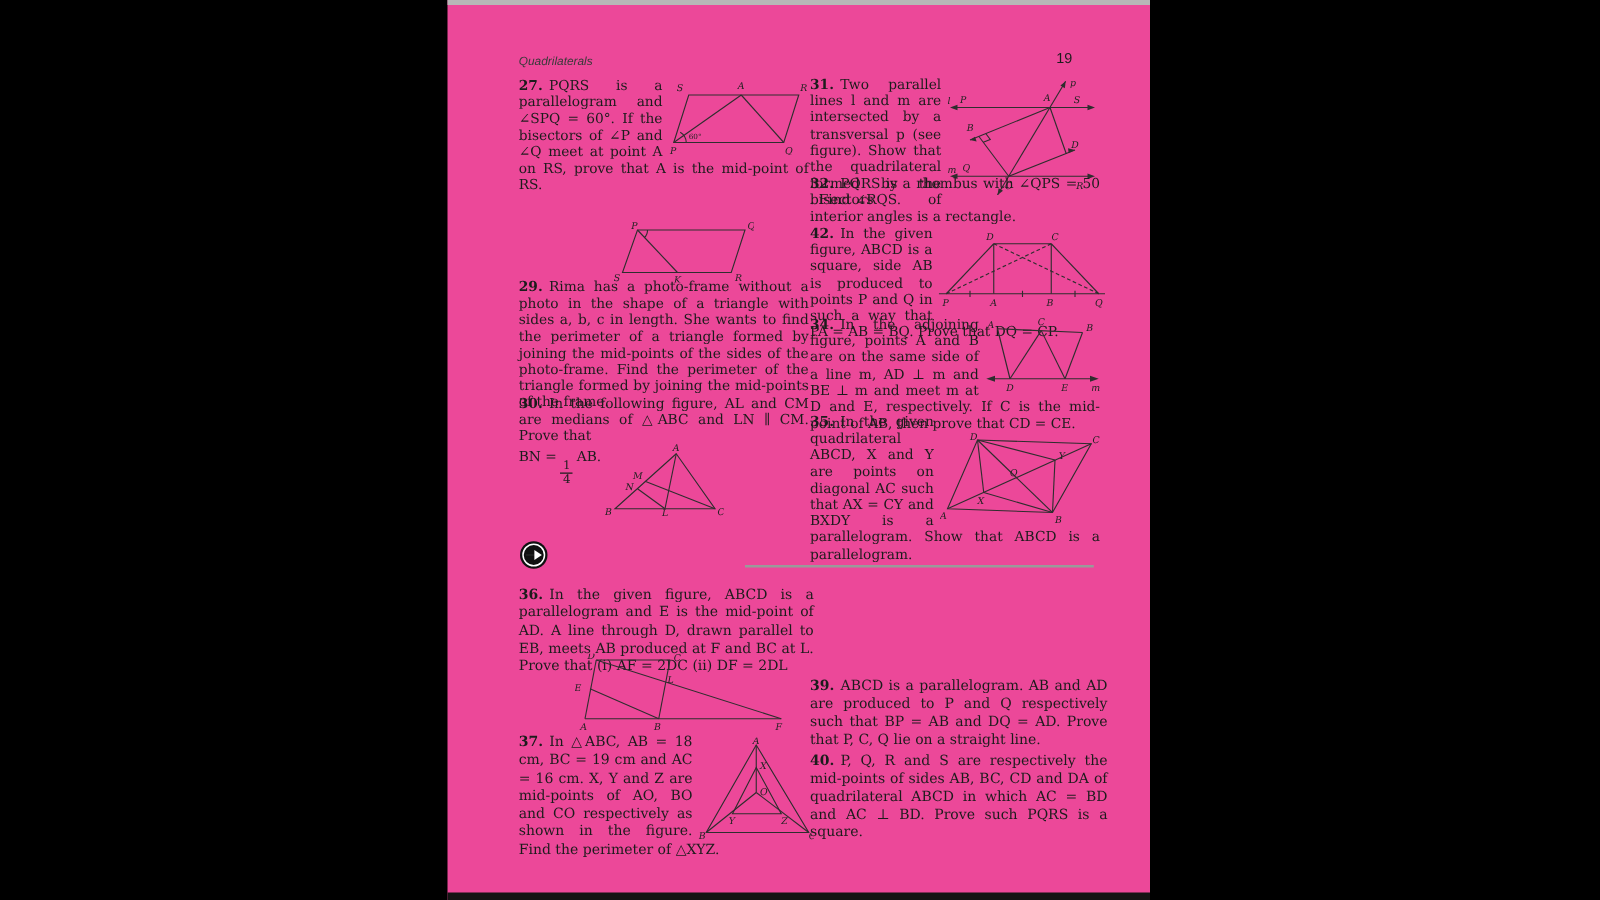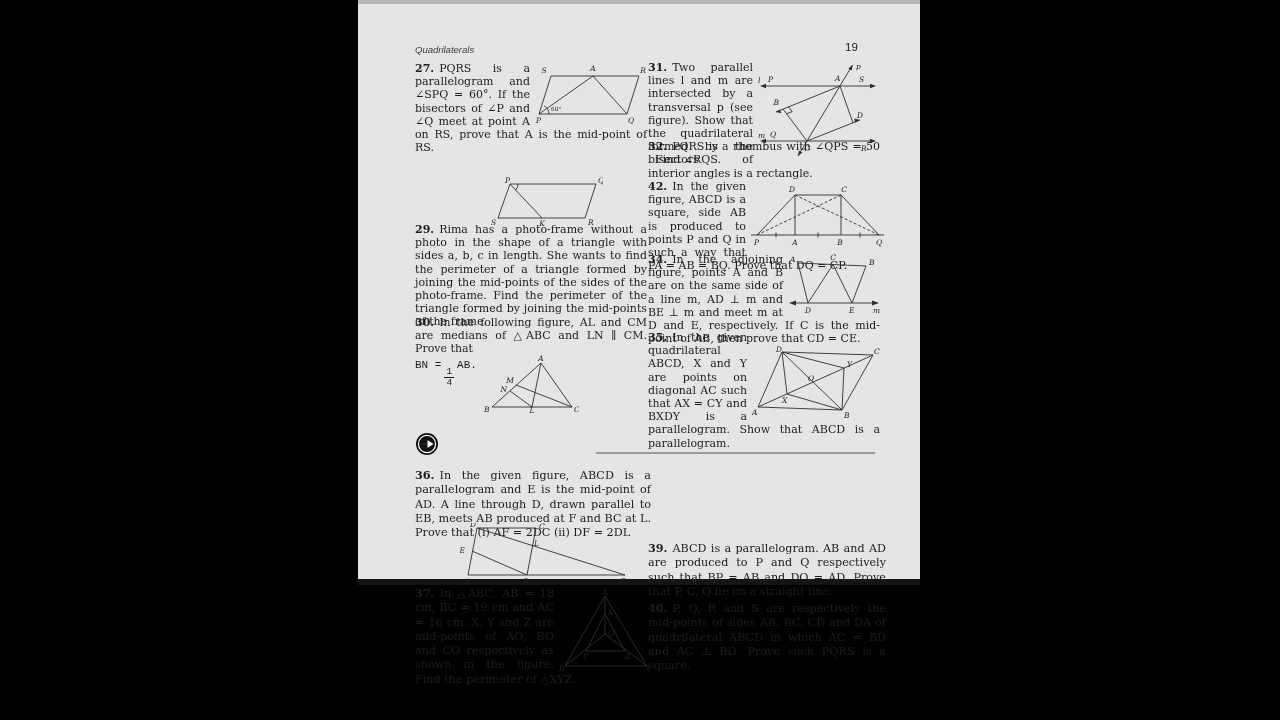--- a/index.html
+++ b/index.html
@@ -1,36 +1,36 @@
 <!DOCTYPE html>
 <html><head>
 <meta charset="utf-8">
 <style>
   html,body{margin:0;padding:0;background:#000;}
   .stage{position:relative;width:1280px;height:720px;background:#000;overflow:hidden;
          font-family:"DejaVu Serif","Liberation Serif",serif;}
-  .page{position:absolute;left:358px;top:0;width:562px;height:585px;background:#e5e5e5;color:#1c1c1c;}
+  .page{position:absolute;left:358px;top:0;width:562px;height:720px;background:#ec4899;color:#1c1c1c;}
   .page .topstrip{position:absolute;left:0;top:0;width:100%;height:4px;background:#b7b7b7;}
   .page .botstrip{position:absolute;left:0;bottom:0;width:100%;height:6px;background:#141414;}
   .chapter{position:absolute;left:57px;top:44px;font-family:"Liberation Sans",sans-serif;
            font-style:italic;font-size:9.5px;color:#3a3a3a;}
   .pageno{position:absolute;left:487px;top:41px;font-family:"Liberation Sans",sans-serif;
           font-weight:normal;font-size:11.5px;}
   .prob{position:absolute;font-size:11px;line-height:13.2px;text-align:justify;}
   .prob.lower{line-height:14.3px;font-size:11.2px;}
   .pnum{font-weight:bold;margin-right:5px;}
   .figwrap{float:right;margin-left:5px;}
   .figabs{position:absolute;}
   svg{display:block;}
   svg line,svg polyline,svg polygon,svg path{stroke:#2e2e2e;stroke-width:0.9;fill:none;}
   svg polygon.ah{fill:#2e2e2e;stroke:none;}
   .lb{font-family:"DejaVu Serif",serif;font-style:italic;font-size:7.5px;fill:#222;
       stroke:none;}
   .lb.sm{font-size:5.8px;font-style:normal;}
-  .eq{margin-top:3px;font-size:11px;font-family:Liberation Mono, monospace;}
+  .eq{margin-top:3px;font-size:11px;}
   .frac{display:inline-flex;flex-direction:column;text-align:center;vertical-align:-6px;
         line-height:1.05;font-size:9.5px;margin:0 3px;}
   .frac .num{border-bottom:0.8px solid #1c1c1c;padding:0 2px;}
   .sechead{position:absolute;left:57px;top:432px;width:460px;height:26px;}
   .sectitle{position:absolute;left:33px;top:3px;font-family:"Liberation Sans",sans-serif;
             font-weight:bold;font-size:15px;letter-spacing:-0.2px;color:#111;}
   .secrule{position:absolute;left:238px;top:452px;width:279px;height:2px;background:#9a9a9a;}
 </style>
 </head>
 <body>

